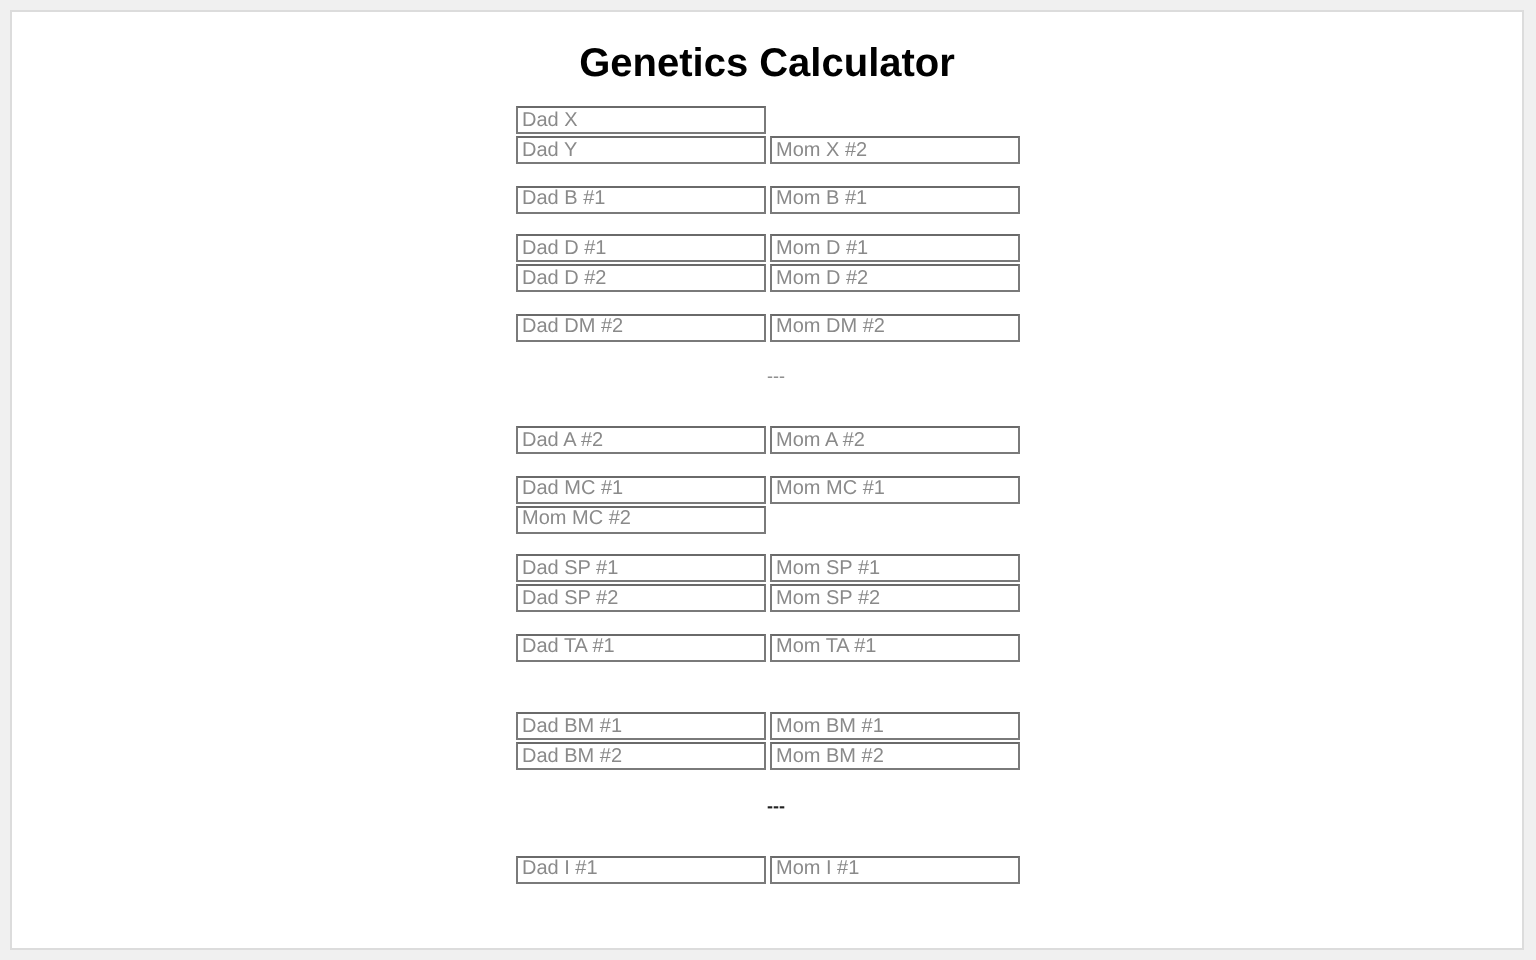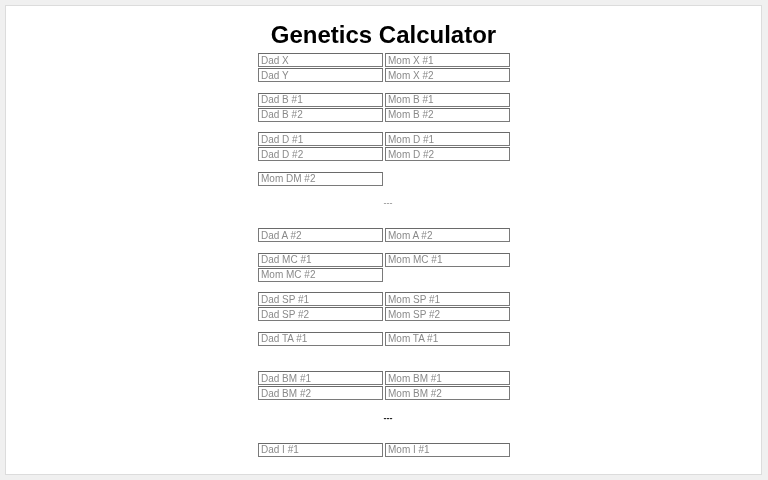--- a/index.html
+++ b/index.html
@@ -8,21 +8,21 @@
     background:#f0f0f0;
     font-family:"Liberation Sans", sans-serif;
   }
   .panel {
     position:absolute; left:5px; top:5px; width:757px; height:470px;
     background:#ffffff; border:1px solid #dcdcdc; box-sizing:border-box;
     overflow:hidden;
   }
   h1 {
     position:absolute; left:0; right:0; top:15px; margin:0;
-    text-align:center; font-size:24px; font-weight:bold; color:#000;
+    text-align:center; font-size:20px; font-weight:bold; color:#000;
   }
   .form { position:absolute; left:252px; top:47px; width:260px; }
   .group { margin-bottom:10px; }
   .row { display:flex; height:14.5px; margin-bottom:0.5px; }
   .row input {
     width:125px; height:14px; box-sizing:border-box;
     border:1px solid #7a7a7a; border-top-color:#6a6a6a;
     padding:0 2px; margin:0 2px 0 0;
     font-family:"Liberation Sans", sans-serif; font-size:10px; color:#333;
     background:#fff; outline:none;
@@ -38,49 +38,45 @@
 <body>
 
 <div class="panel">
   <h1>Genetics Calculator</h1>
 
   <div class="form">
 
     <div class="group">
       <div class="row">
         <input placeholder="Dad X" style="">
-        <input placeholder="Mom X #1" style="">
       </div>
       <div class="row">
         <input placeholder="Dad Y" style="">
         <input placeholder="Mom X #2" style="">
       </div>
     </div>
     <div class="group">
       <div class="row">
         <input placeholder="Dad B #1" style="">
         <input placeholder="Mom B #1" style="">
-      </div>
-      <div class="row">
-        <input placeholder="Dad B #2" style="">
-        <input placeholder="Mom B #2" style="">
       </div>
     </div>
     <div class="group">
       <div class="row">
         <input placeholder="Dad D #1" style="">
         <input placeholder="Mom D #1" style="">
       </div>
       <div class="row">
         <input placeholder="Dad D #2" style="">
         <input placeholder="Mom D #2" style="">
       </div>
     </div>
     <div class="group">
       <div class="row">
+        <input placeholder="Dad DM #2" style="">
         <input placeholder="Mom DM #2" style="">
       </div>
     </div>
     <div class="sep">---</div>
 
     <div class="group">
       <div class="row">
         <input placeholder="Dad A #2" style="">
         <input placeholder="Mom A #2" style="">
       </div>

